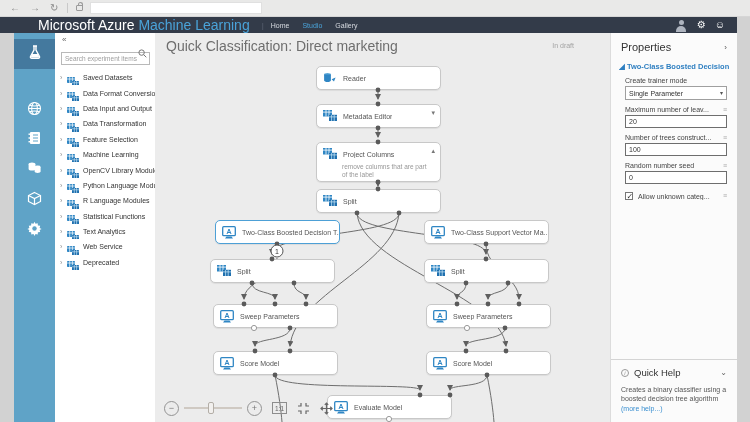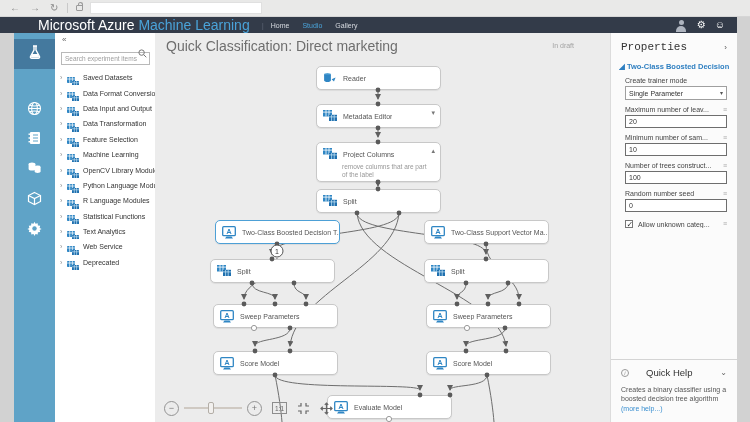--- a/index.html
+++ b/index.html
@@ -61,37 +61,37 @@
   #zoomctl { position:absolute; left:9px; top:366px; height:18px; display:flex; align-items:center; z-index:4; }
   .zbtn { width:15px; height:15px; border:1px solid #939393; border-radius:50%; color:#777; font-size:9px; line-height:13px; text-align:center; background:transparent; cursor:pointer; }
   #ztrack { width:58px; height:2px; background:#cfc9c2; margin:0 5px; position:relative; }
   #zhandle { position:absolute; left:24px; top:-5px; width:6px; height:12px; background:#f2f0ee; border:1px solid #b3aea7; border-radius:2px; cursor:pointer; }
   #zratio { margin-left:10px; border:1px solid #8d8d8d; color:#666; font-size:6.5px; padding:1.5px 2px; line-height:7px; cursor:pointer; background:transparent; }
   .zico { margin-left:10px; cursor:pointer; }
 
   
   #props { position:absolute; left:610px; top:33px; width:127px; height:389px; background:#fbfbfb; border-left:1px solid #dcdcdc; }
   #props-header { display:flex; justify-content:space-between; align-items:center; padding:8px 10px 0 10px; }
-  #props-title { font-size:11px; color:#333;font-family:Liberation Mono, monospace; }
+  #props-title { font-size:11px; color:#333; }
   #props-chev { font-size:8px; color:#555; cursor:pointer; }
   #props-section { font-size:7.5px; font-weight:bold; color:#2e7fc1; margin:9px 8px 0 8px; cursor:pointer; white-space:nowrap; overflow:hidden; }
   #fields { padding:0 10px 0 14px; }
   .field { margin-top:6px; }
   .field-head { display:flex; justify-content:space-between; align-items:center; }
   .field-label { font-size:7px; color:#444; white-space:nowrap; overflow:hidden; }
   .grip { color:#aaa; font-size:7px; letter-spacing:0; cursor:grab; line-height:6px; }
   .field input.val { display:block; width:100%; height:13px; border:1px solid #6e6e6e; background:#fff; font-size:7px; color:#333; padding:0 3px; margin-top:2px; }
   .dropdown { position:relative; width:100%; height:14px; border:1px solid #9f9f9f; background:#fff; font-size:7px; color:#333; line-height:13px; padding:0 3px; margin-top:2px; cursor:pointer; }
   .dropdown .dd-arrow { position:absolute; right:3px; top:0; color:#555; font-size:6px; }
   .cb-row { display:flex; align-items:center; margin-top:8px; }
   .checkbox { width:8px; height:8px; border:1px solid #777; background:#fff; position:relative; cursor:pointer; flex:0 0 8px; }
   .checkbox.checked:before { content:"✓"; position:absolute; left:0.5px; top:-1.5px; font-size:8px; color:#333; }
   .cb-label { font-size:7px; color:#444; margin-left:5px; white-space:nowrap; overflow:hidden; flex:1; }
   #quickhelp { position:absolute; left:0; top:326px; width:100%; border-top:1px solid #d4d4d4; padding:7px 10px 0 10px; }
-  #qh-head { display:flex; align-items:center;gap:12px; }
+  #qh-head { display:flex; align-items:center; }
   .info-circle { width:8px; height:8px; border:1px solid #9a9a9a; border-radius:50%; color:#9a9a9a; font-size:6px; line-height:7px; text-align:center; font-style:italic; }
   #qh-title { font-size:9.5px; color:#333; margin-left:5px; flex:1; }
   #qh-chev { font-size:8px; color:#666; cursor:pointer; }
   #qh-text { font-size:7px; color:#555; line-height:9px; margin-top:7px; }
   #qh-link { font-size:7px; color:#3a8fd0; margin-top:2px; cursor:pointer; }
 </style>
 </head>
 <body>
 
 <div id="chrome">
@@ -723,27 +723,20 @@
       </div>
       <div class="field">
         <div class="field-head">
           <span class="field-label">Maximum number of leav...</span>
           <span class="grip">≡</span>
         </div>
         <input class="val" value="20" style="">
       </div>
       <div class="field">
         <div class="field-head">
-          <span class="field-label">Minimum number of sam...</span>
-          <span class="grip">≡</span>
-        </div>
-        <input class="val" value="10" style="">
-      </div>
-      <div class="field">
-        <div class="field-head">
           <span class="field-label">Number of trees construct...</span>
           <span class="grip">≡</span>
         </div>
         <input class="val" value="100" style="">
       </div>
       <div class="field">
         <div class="field-head">
           <span class="field-label">Random number seed</span>
           <span class="grip">≡</span>
         </div>

